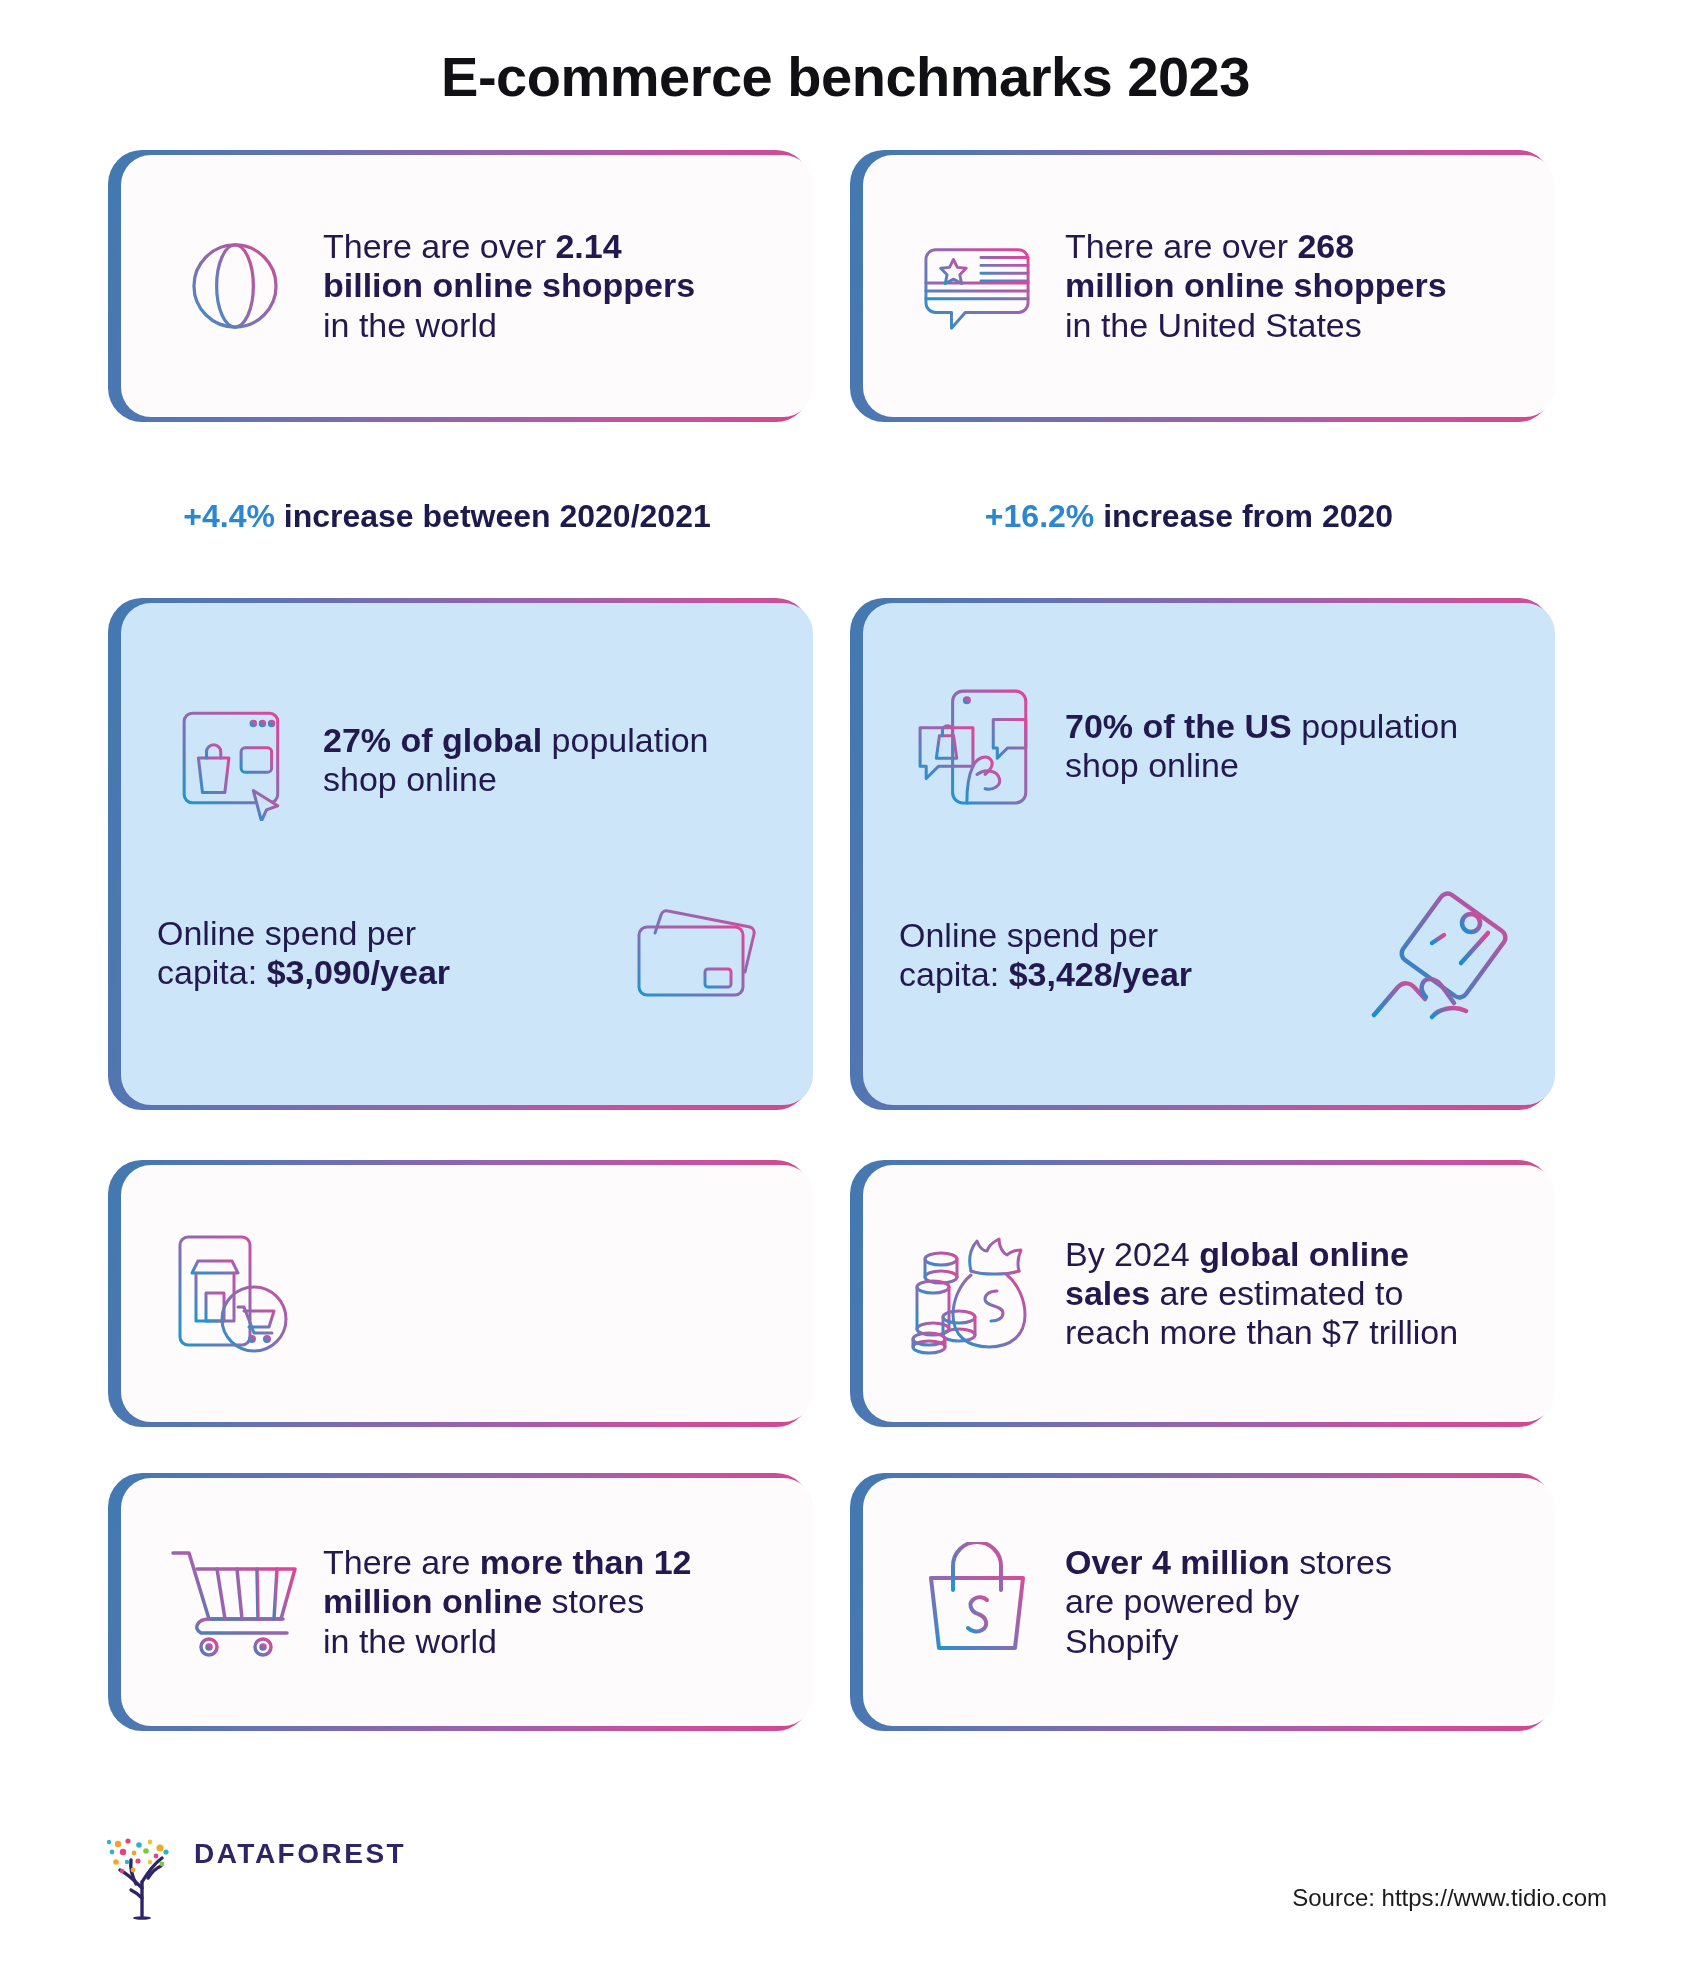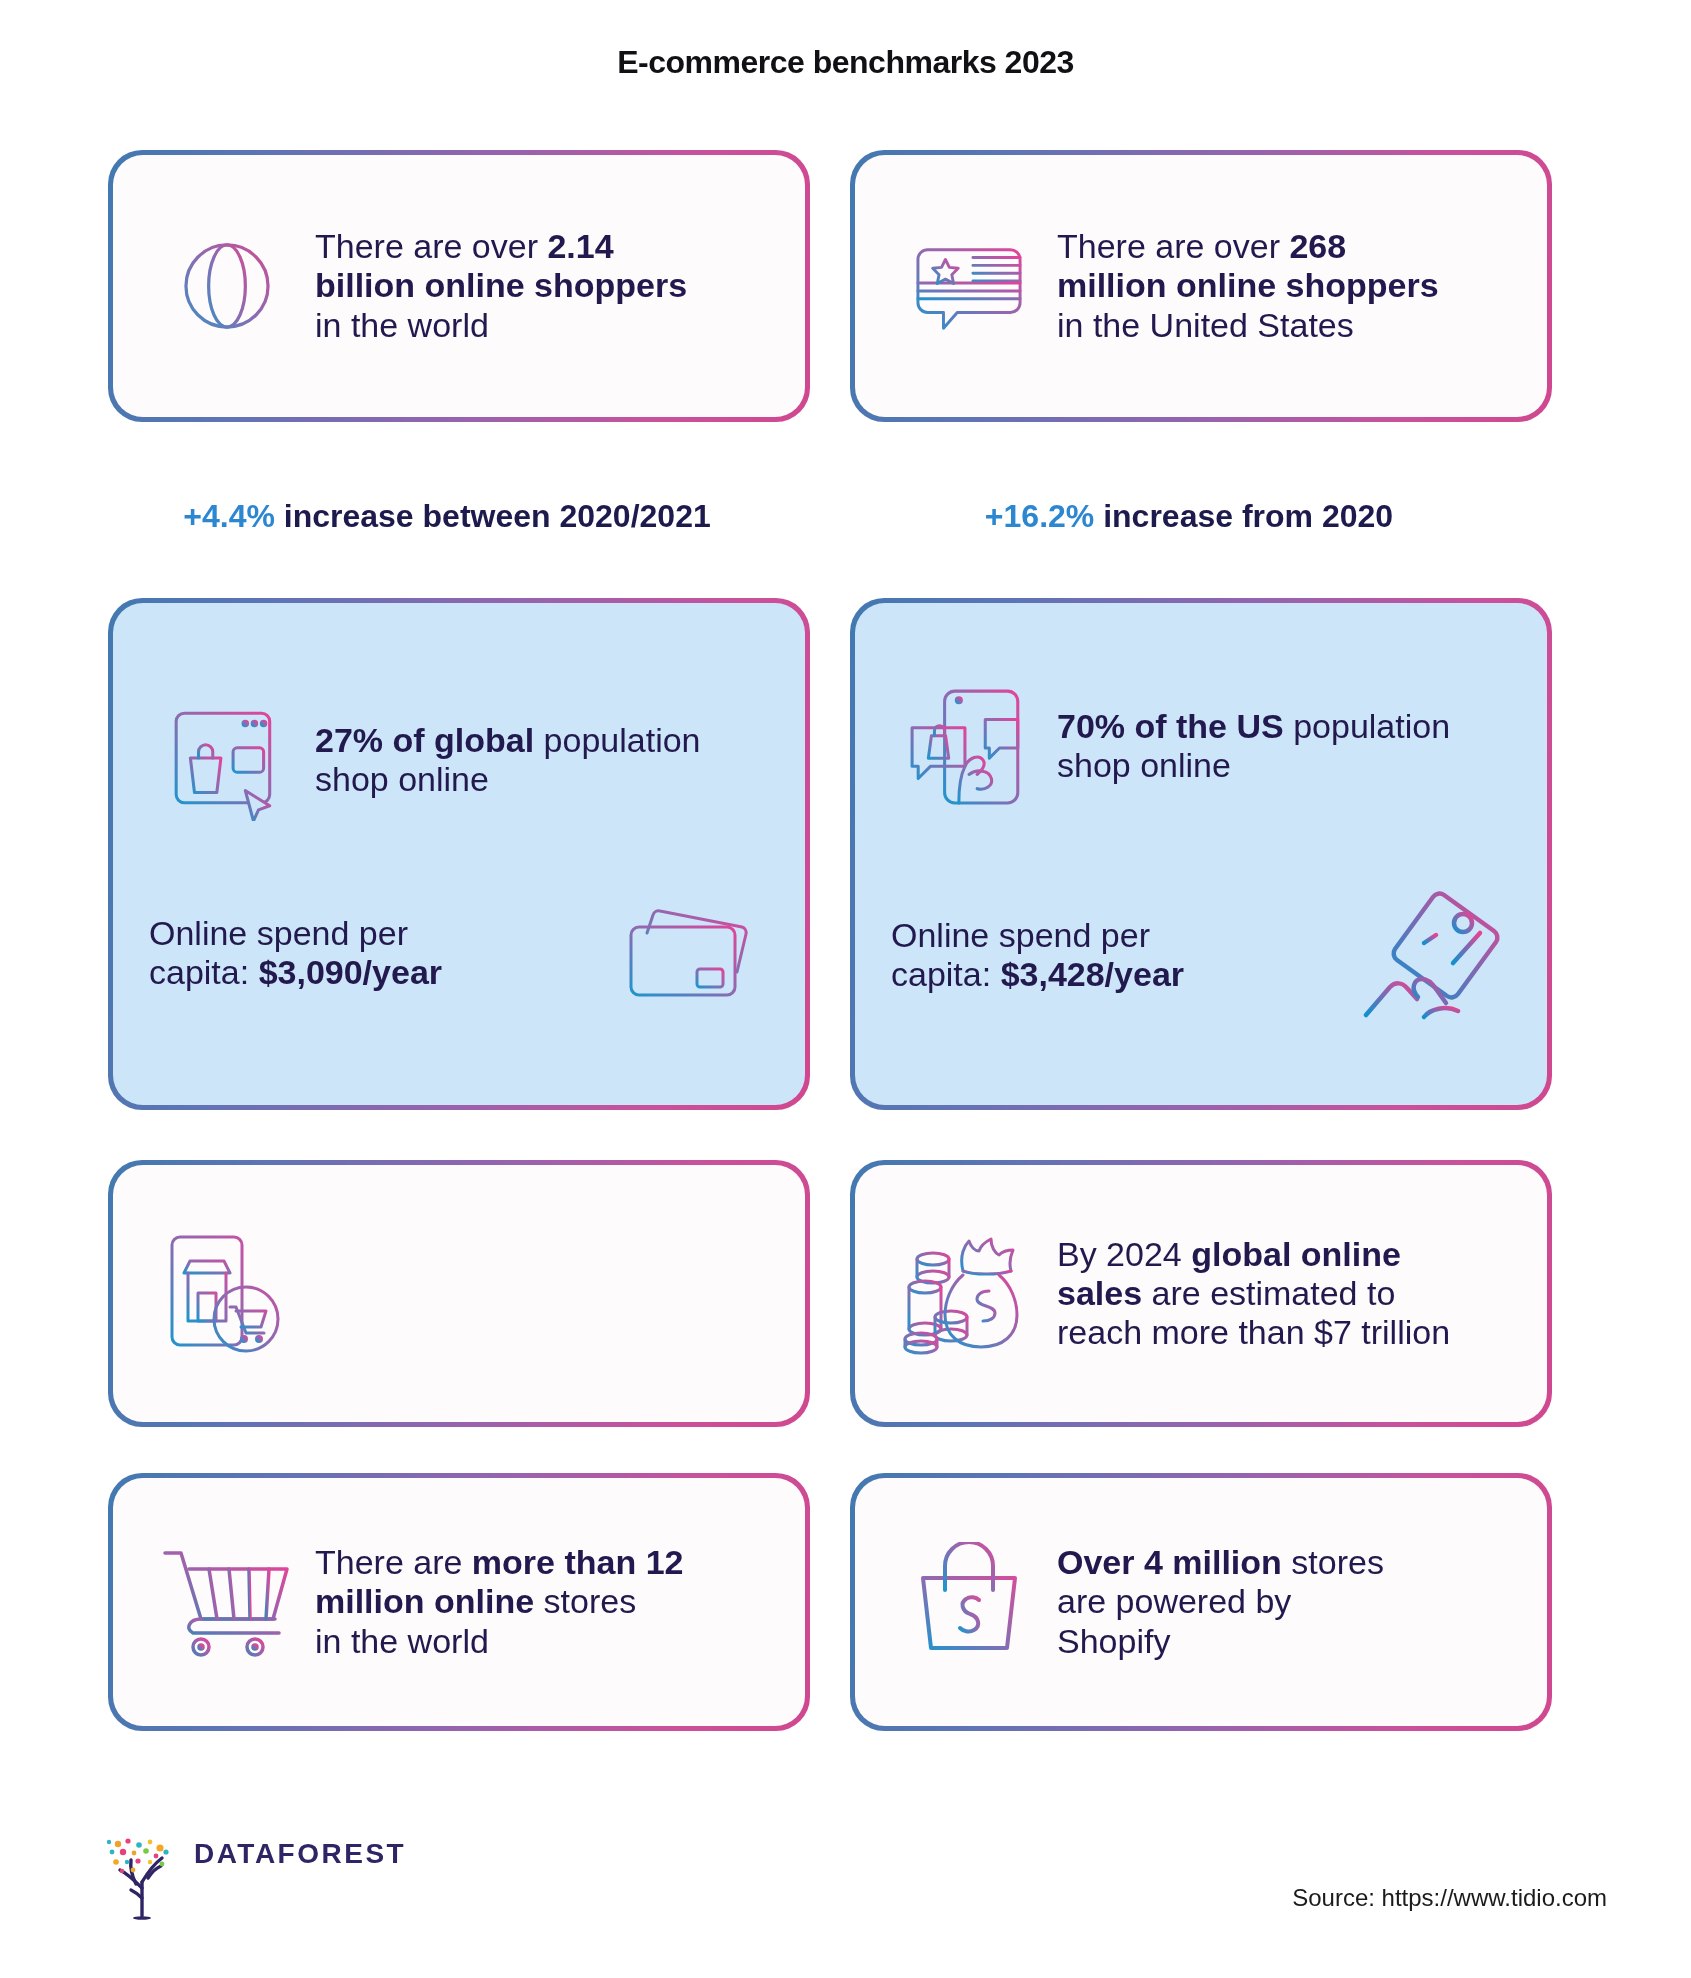--- a/index.html
+++ b/index.html
@@ -19,21 +19,21 @@
     overflow: hidden;
   }
 
   
   .title {
     position: absolute;
     top: 44px;
     left: 0;
     width: 1691px;
     text-align: center;
-    font-size: 32px;
+    font-size: 56px;
     font-weight: 700;
     letter-spacing: -0.5px;
     color: #111014;
     font-family: "Liberation Sans", sans-serif;
   }
 
   
   .grid {
     position: absolute;
     top: 150px;
@@ -57,20 +57,21 @@
 
   .card-inner {
     position: relative;
     width: 100%;
     height: 100%;
     border-radius: 30px;
     background: #fdfbfc;
     display: flex;
     align-items: center;
     padding: 0 26px;
+    margin-left: 8px;
   }
 
   .card.filled .card-inner { background: #cde5f9; }
 
   
   .row-1 .card { height: 272px; }
   .row-2 .card { height: 512px; }
   .row-3 .card { height: 267px; }
   .row-4 .card { height: 258px; }
 

